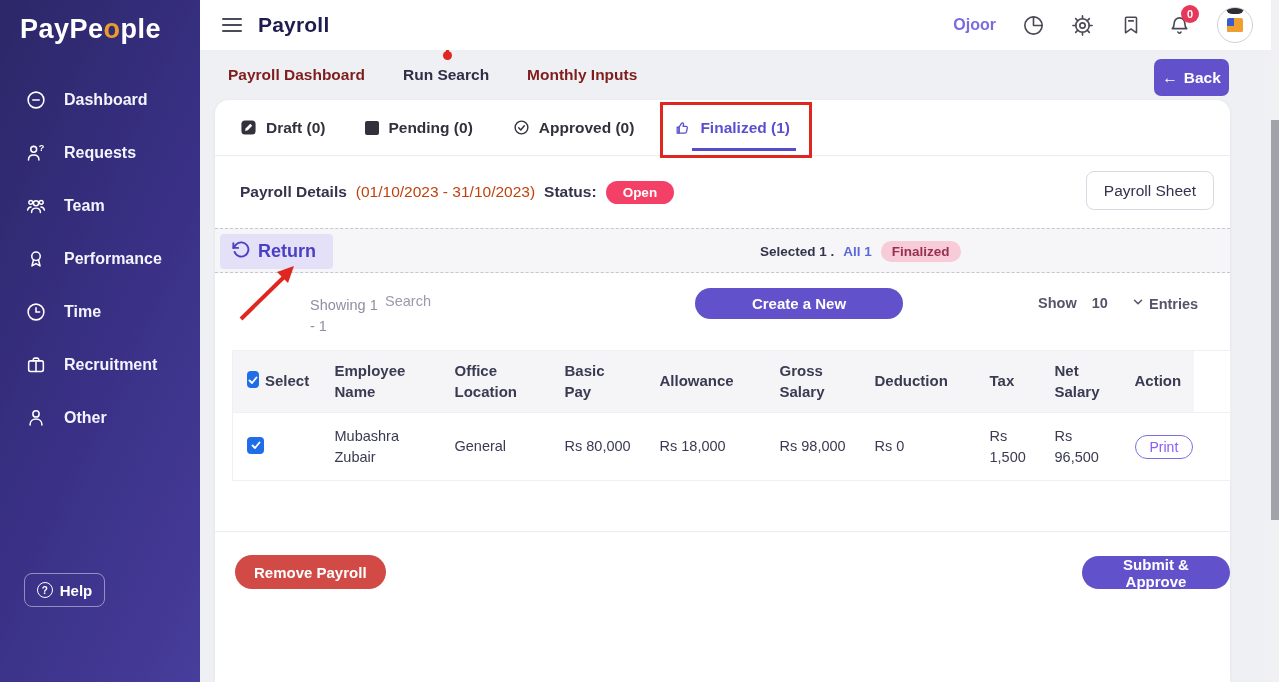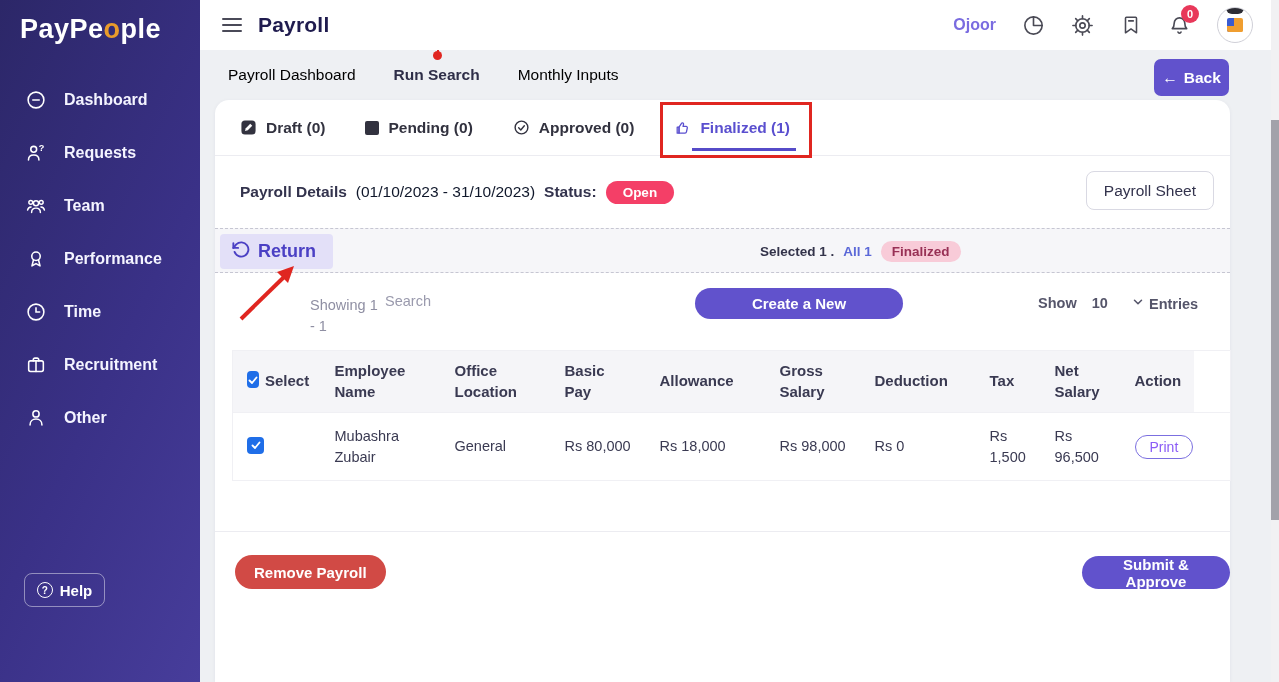--- a/index.html
+++ b/index.html
@@ -36,21 +36,21 @@
   .avatar { width:36px; height:36px; border:1px solid #d0d0d8; border-radius:50%; background:#fff;
     display:flex; align-items:center; justify-content:center; cursor:pointer; position:relative; overflow:hidden; }
   .avatar:before { content:""; position:absolute; top:0; left:8px; right:8px; height:6px; background:#2d2d35; border-radius:0 0 8px 8px; }
   .avatar-img { width:16px; height:14px; border-radius:2px;
     background:linear-gradient(90deg,#3a5bd0 0 45%, #f09e30 45% 100%); position:relative; }
   .avatar-img:after { content:""; position:absolute; left:0; bottom:0; width:16px; height:6px; background:#f09e30; border-radius:0 0 2px 2px; }
 
   
   .subnav { position:absolute; left:200px; top:50px; width:1071px; height:50px; display:flex; align-items:center;
     gap:38px; padding-left:28px; }
-  .subnav-link { position:relative; font-size:15.5px; font-weight:400; color:#000000; cursor:pointer; text-decoration:none; }
+  .subnav-link { position:relative; font-size:15.5px; font-weight:700; color:#7f1d1d; cursor:pointer; text-decoration:none; }
   .subnav-link.active { color:#2e2e48; font-weight:700; }
   .ann-line { position:absolute; left:50%; top:-33px; width:2.5px; height:19px; background:var(--annotation,#e02620); }
   .ann-dot { position:absolute; left:calc(50% - 3.5px); top:-15px; width:9px; height:9px; border-radius:50%; background:var(--annotation,#e02620); }
   .back-btn { position:absolute; right:42px; top:9px; width:75px; height:37px; background:var(--accent,#5b51ca);
     color:#fff; border:none; border-radius:7px; font-size:15.5px; font-weight:700; cursor:pointer;
     display:flex; align-items:center; justify-content:center; gap:6px; font-family:inherit; }
 
   
   .card { position:absolute; left:215px; top:100px; width:1015px; height:582px; background:#fff;
     border-radius:14px 14px 0 0; box-shadow:0 1px 4px rgba(40,40,80,.06); }
@@ -60,21 +60,21 @@
   .tab { display:flex; align-items:center; gap:9px; font-size:15.5px; font-weight:700; color:#32323f; cursor:pointer; position:relative; height:100%; }
   .tab.active { color:#5a4fcf; }
   .tab-ic { display:inline-flex; align-items:center; }
   .tab-ic.sq { width:14px; height:14px; background:#32323f; border-radius:2px; }
   .tab-underline { position:absolute; left:18px; right:-6px; bottom:4px; height:3px; background:#564bc8; }
   .ann-rect { position:absolute; left:-14px; right:-22px; top:2px; bottom:-3px; border:3.5px solid var(--annotation,#e02620); pointer-events:none; }
 
   .details-row { position:absolute; left:0; top:56px; right:0; height:72px; display:flex; align-items:center; padding:0 25px; }
   .details-left { display:flex; align-items:center; gap:9px; font-size:15.5px; color:#33334d; }
   .details-title { font-weight:700; }
-  .details-period { font-weight:500; color:#0f172a; }
+  .details-period { font-weight:500; color:#c2410c; }
   .details-status-label { font-weight:700; }
   .status-pill { background:var(--status-pink,#f43f67); color:#fff; font-size:13.5px; font-weight:700;
     padding:4px 17px; border-radius:13px; }
   .sheet-btn { position:absolute; right:16px; top:15px; height:39px; padding:0 17px; background:#fff;
     border:1px solid #d9d9e3; border-radius:8px; font-size:15.5px; color:#33334d; cursor:pointer; font-family:inherit; }
 
   .selection-strip { position:absolute; left:0; top:128px; right:0; height:45px; background:#f6f6f9;
     border-top:1px dashed #c6c6d2; border-bottom:1px dashed #c6c6d2; }
   .return-btn { position:absolute; left:5px; top:5px; height:35px; padding:0 17px 0 11px; background:#e3e0f8;
     border:none; border-radius:4px; color:#4b40c4; font-size:18px; font-weight:600; display:flex; align-items:center;

